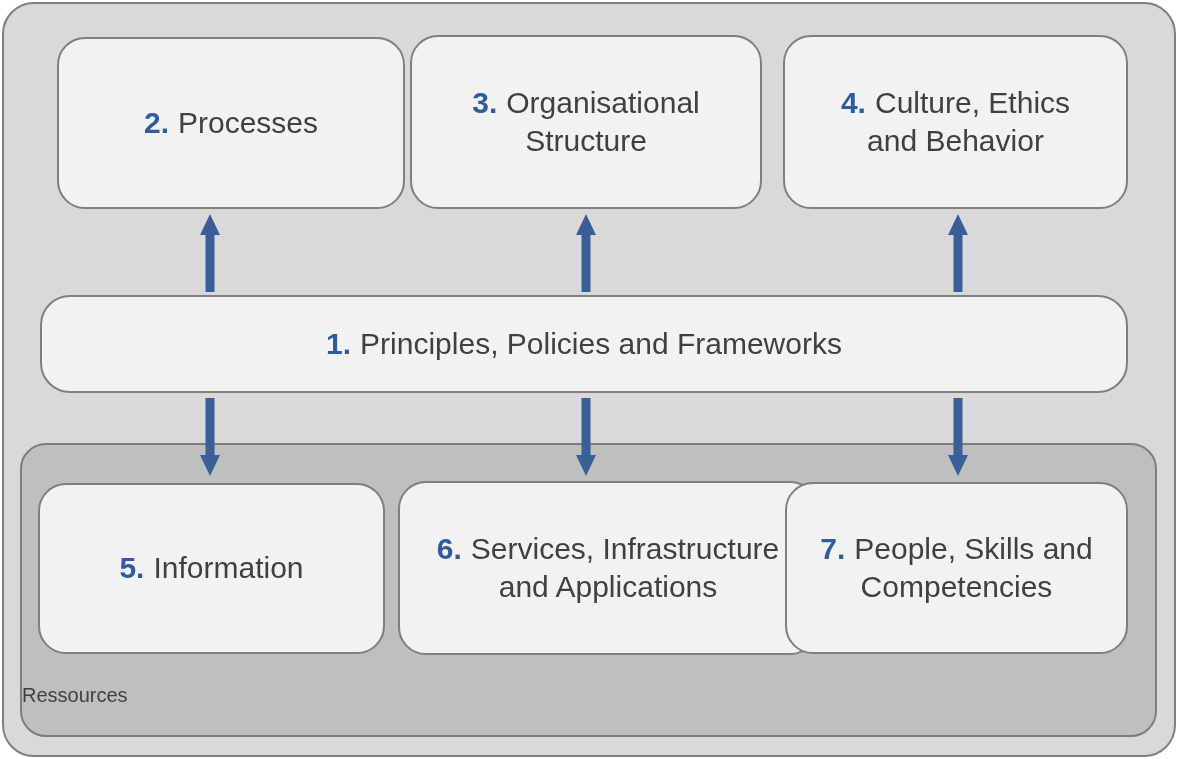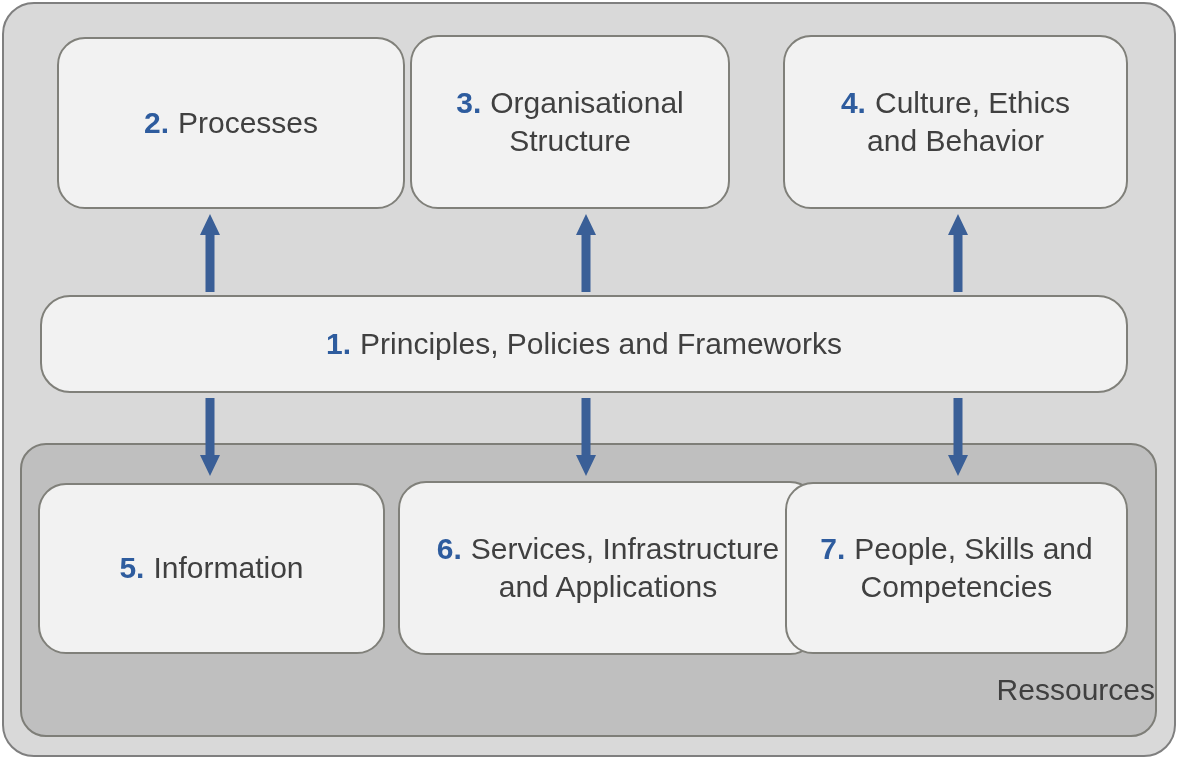--- a/index.html
+++ b/index.html
@@ -47,35 +47,35 @@
     line-height: 1.27;
     color: #404040;
   }
   .node .num {
     font-weight: bold;
     color: #2e5c9e;
     margin-right: 9px;
   }
   
   .box-2 { left: 40px;  top: 37px; width: 348px; height: 172px; padding: 0 24px; margin-left: 17px; }
-  .box-3 { left: 410px; top: 35px; width: 320px; height: 174px; padding: 0 30px; }
+  .box-3 { left: 410px; top: 35px; width: 352px; height: 174px; padding: 0 30px; }
   .box-4 { left: 783px; top: 35px; width: 345px; height: 174px; padding: 0 34px; }
   
   .box-1 { left: 40px;  top: 295px; width: 1088px; height: 98px; padding: 0 24px; border-radius: 30px; }
   
   .box-5 { left: 38px;  top: 483px; width: 347px; height: 171px; padding: 0 24px; text-align: center; }
   .box-6 { left: 398px; top: 481px; width: 420px; height: 174px; padding: 0 18px; }
   .box-7 { left: 785px; top: 482px; width: 343px; height: 172px; padding: 0 18px; justify-content: center; }
 
   .resources-caption {
     position: absolute;
     left: 0; right: 0;
     bottom: 28px;
-    text-align: right;
-    font-size: 30px;
+    text-align: left;
+    font-size: 20px;
     color: #404040;
   }
   .arrow {
     position: absolute;
     width: 20px; height: 78px;
   }
   .arrow svg { display: block; width: 20px; height: 78px; }
   .arrow.down svg { transform: rotate(180deg); }
   .up-1   { left: 200px; top: 214px; }
   .up-2   { left: 576px; top: 214px; }

